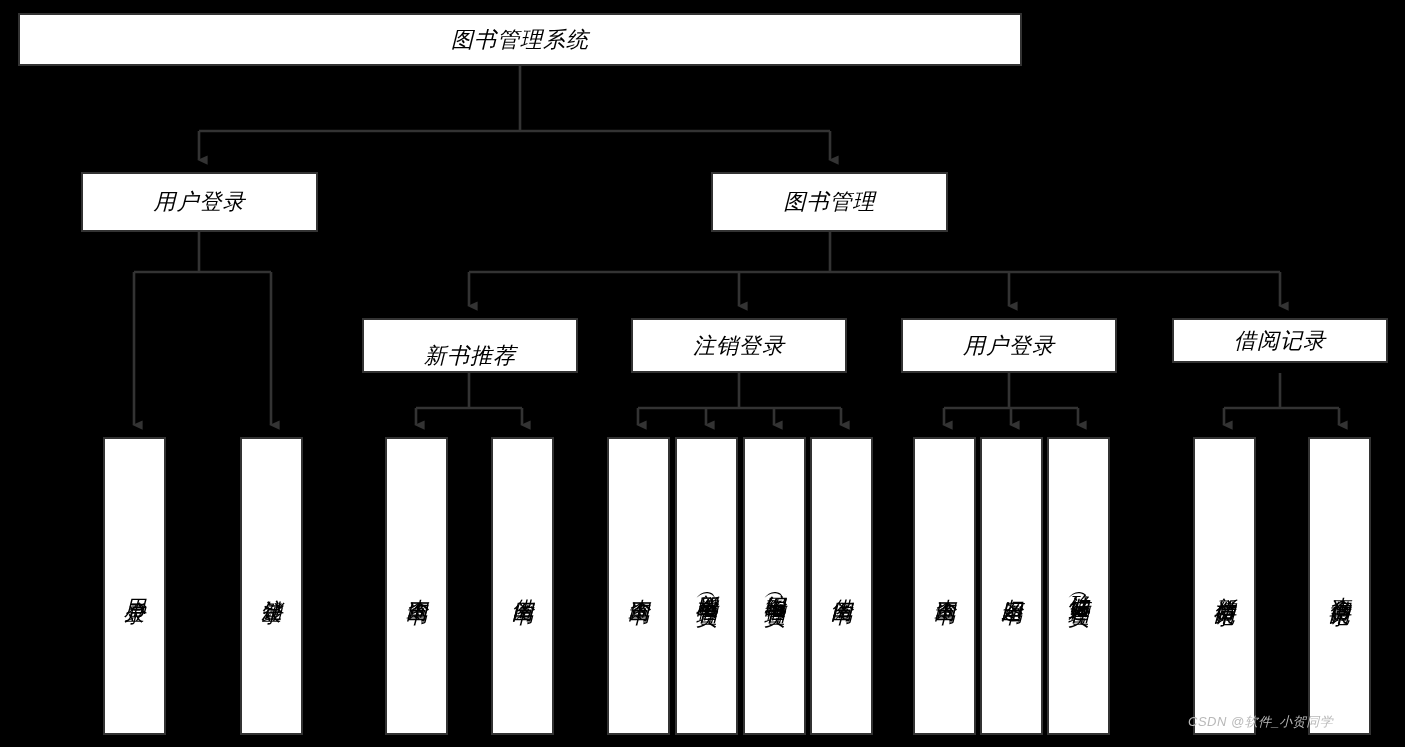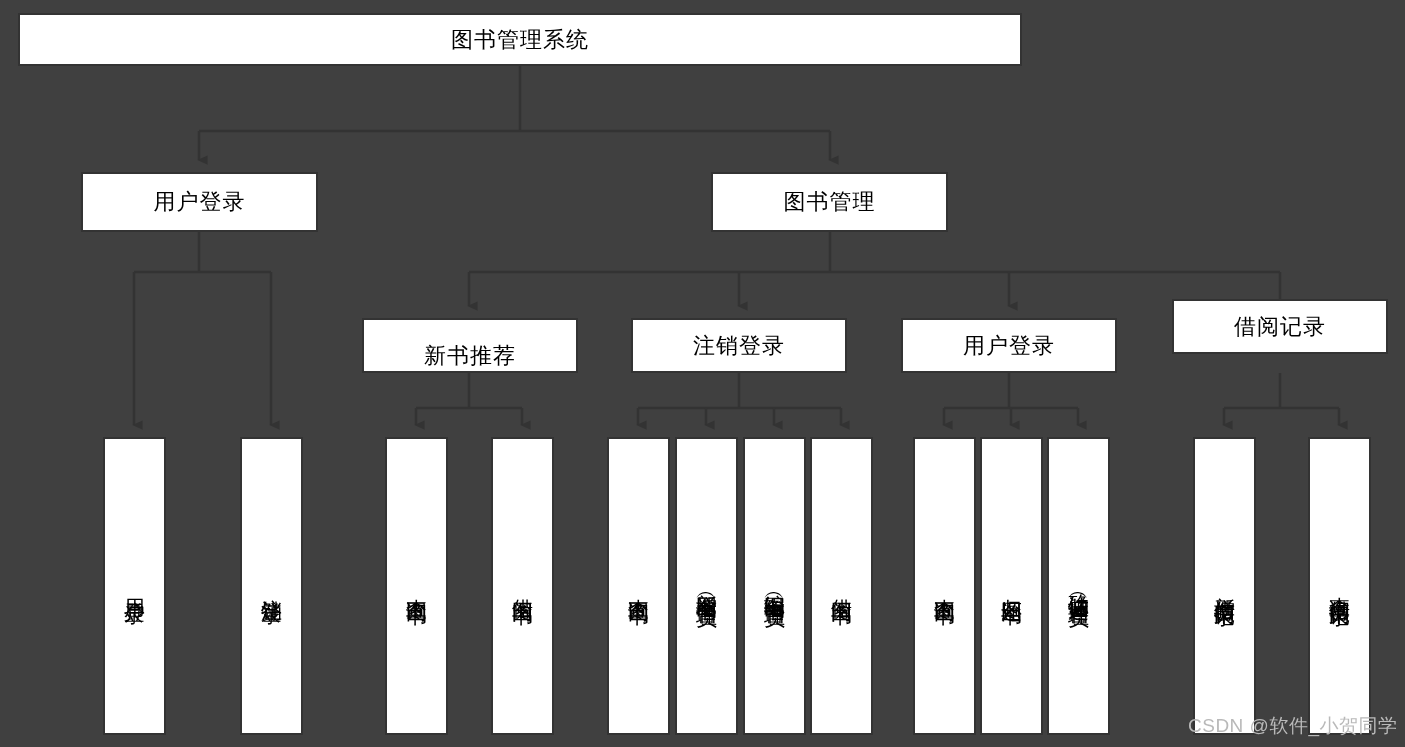--- a/index.html
+++ b/index.html
@@ -7,22 +7,23 @@
     padding: 0;
     background: #ffffff;
   }
   body {
     font-family: "Liberation Sans", "DejaVu Sans", sans-serif;
   }
   #canvas {
     position: relative;
     width: 1405px;
     height: 747px;
-    background: #404040;
+    background: #000000;
     overflow: hidden;
+    font-style: italic;
   }
   .node {
     position: absolute;
     box-sizing: border-box;
     border: 2.5px solid #333333;
     background: #ffffff;
     display: flex;
     align-items: center;
     justify-content: center;
     color: #000000;
@@ -49,21 +50,21 @@
     left: 0;
     top: 0;
     width: 1405px;
     height: 747px;
     pointer-events: none;
   }
   .watermark {
     position: absolute;
     left: 1188px;
     top: 713px;
-    font-size: 19px;
+    font-size: 13px;
     color: #b9b9b9;
     white-space: nowrap;
     letter-spacing: 0.5px;
   }
 </style>
 </head>
 <body>
 
 <div id="canvas">
 
@@ -130,21 +131,21 @@
 
   <div class="node horiz" style="left:362px; top:318px; width:216px; height:55px;align-items:flex-end;">
     <span>新书推荐</span>
   </div>
   <div class="node horiz" style="left:631px; top:318px; width:216px; height:55px;">
     <span>注销登录</span>
   </div>
   <div class="node horiz" style="left:901px; top:318px; width:216px; height:55px;">
     <span>用户登录</span>
   </div>
-  <div class="node horiz" style="left:1172px; top:299px; width:216px; height:55px;">
+  <div class="node horiz" style="left:1172px; top:318px; width:216px; height:45px;">
     <span>借阅记录</span>
   </div>
 
   <div class="node vert" style="left:103px; top:437px; width:63px; height:298px;">
     <span class="vtext">用户登录</span>
   </div>
   <div class="node vert" style="left:240px; top:437px; width:63px; height:298px;">
     <span class="vtext">注销登录</span>
   </div>
 

